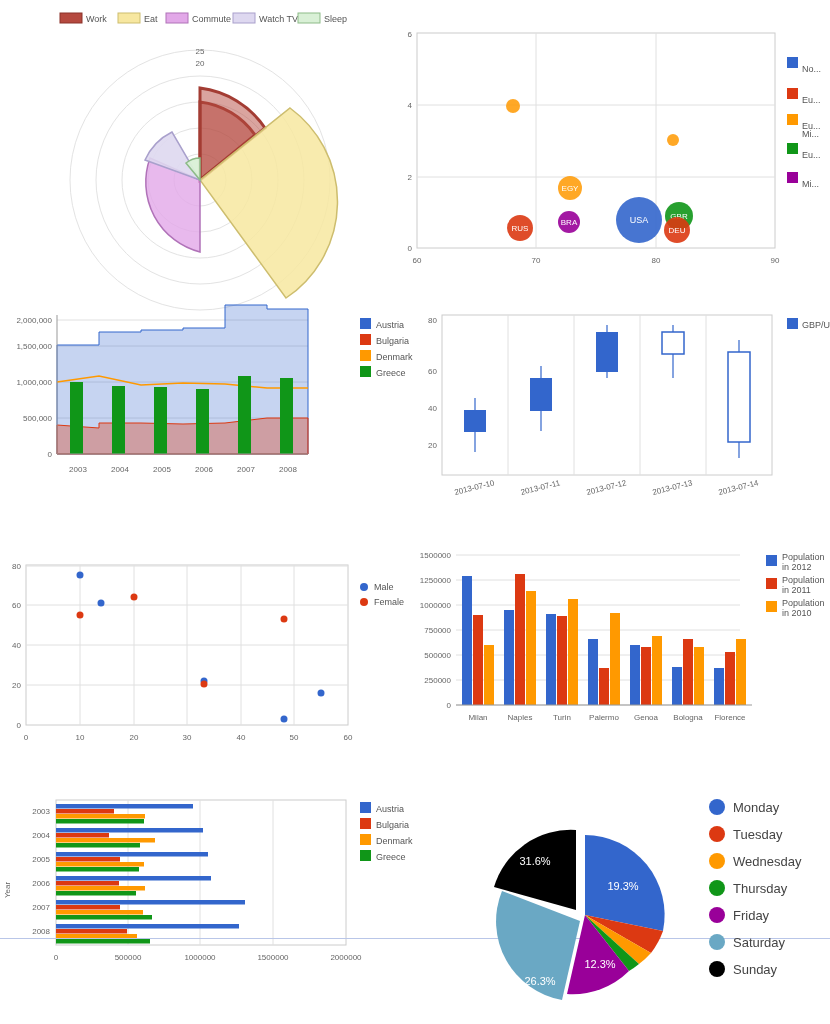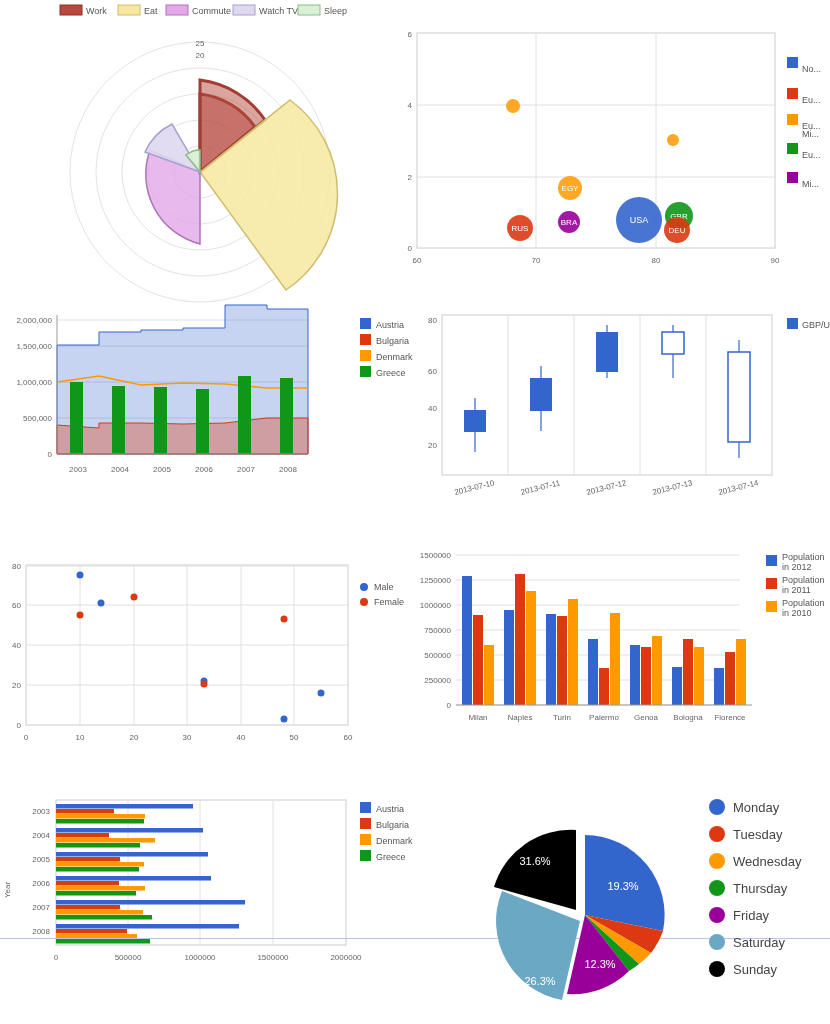--- a/index.html
+++ b/index.html
@@ -9,21 +9,21 @@
   text{font-family:"Liberation Sans",sans-serif;}
   .legend-label{font-size:9px;fill:#555;}
   .axis-label{font-size:8px;fill:#666;}
   .axis-line{stroke:#999999;stroke-width:1;}
   .grid-line{stroke:#e0e0e0;stroke-width:1;}
   .hr{position:absolute;left:0;width:830px;height:1px;background:#b9c6e8;}
 </style>
 </head>
 <body>
 
-<div class="panel" style="left:0;top:0;width:400px;height:300px;">
+<div class="panel" style="left:0;top:8px;width:400px;height:300px;">
   <svg width="400" height="300">
 
     <g>
       <rect x="60" y="5" width="22" height="10" fill="#b5493f" stroke="#8b332b"></rect>
       <text x="86" y="14" class="legend-label">Work</text>
       <rect x="118" y="5" width="22" height="10" fill="#f7e7a0" stroke="#cdbd6e"></rect>
       <text x="144" y="14" class="legend-label">Eat</text>
       <rect x="166" y="5" width="22" height="10" fill="#e2a8e8" stroke="#b072b8"></rect>
       <text x="192" y="14" class="legend-label">Commute</text>
       <rect x="233" y="5" width="22" height="10" fill="#ded8f0" stroke="#a9a0cc"></rect>

